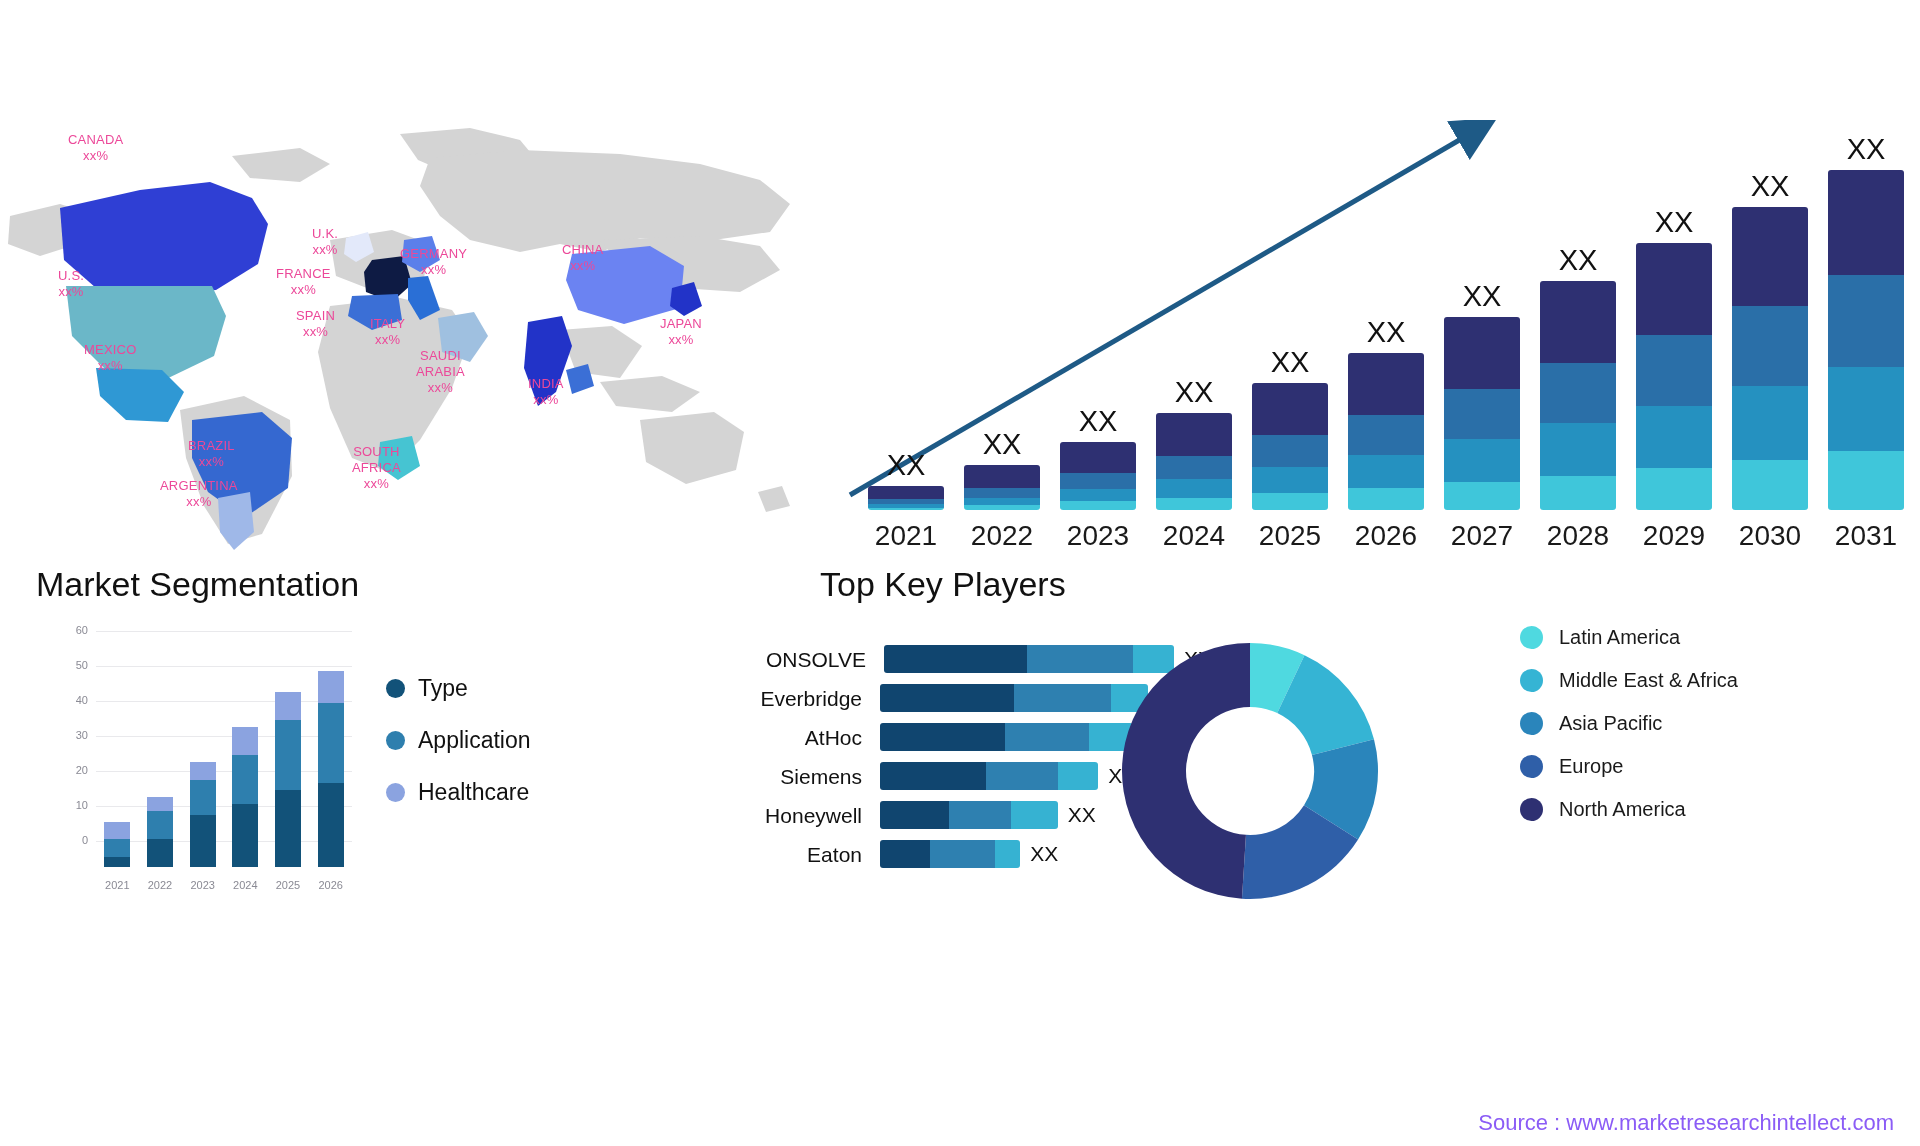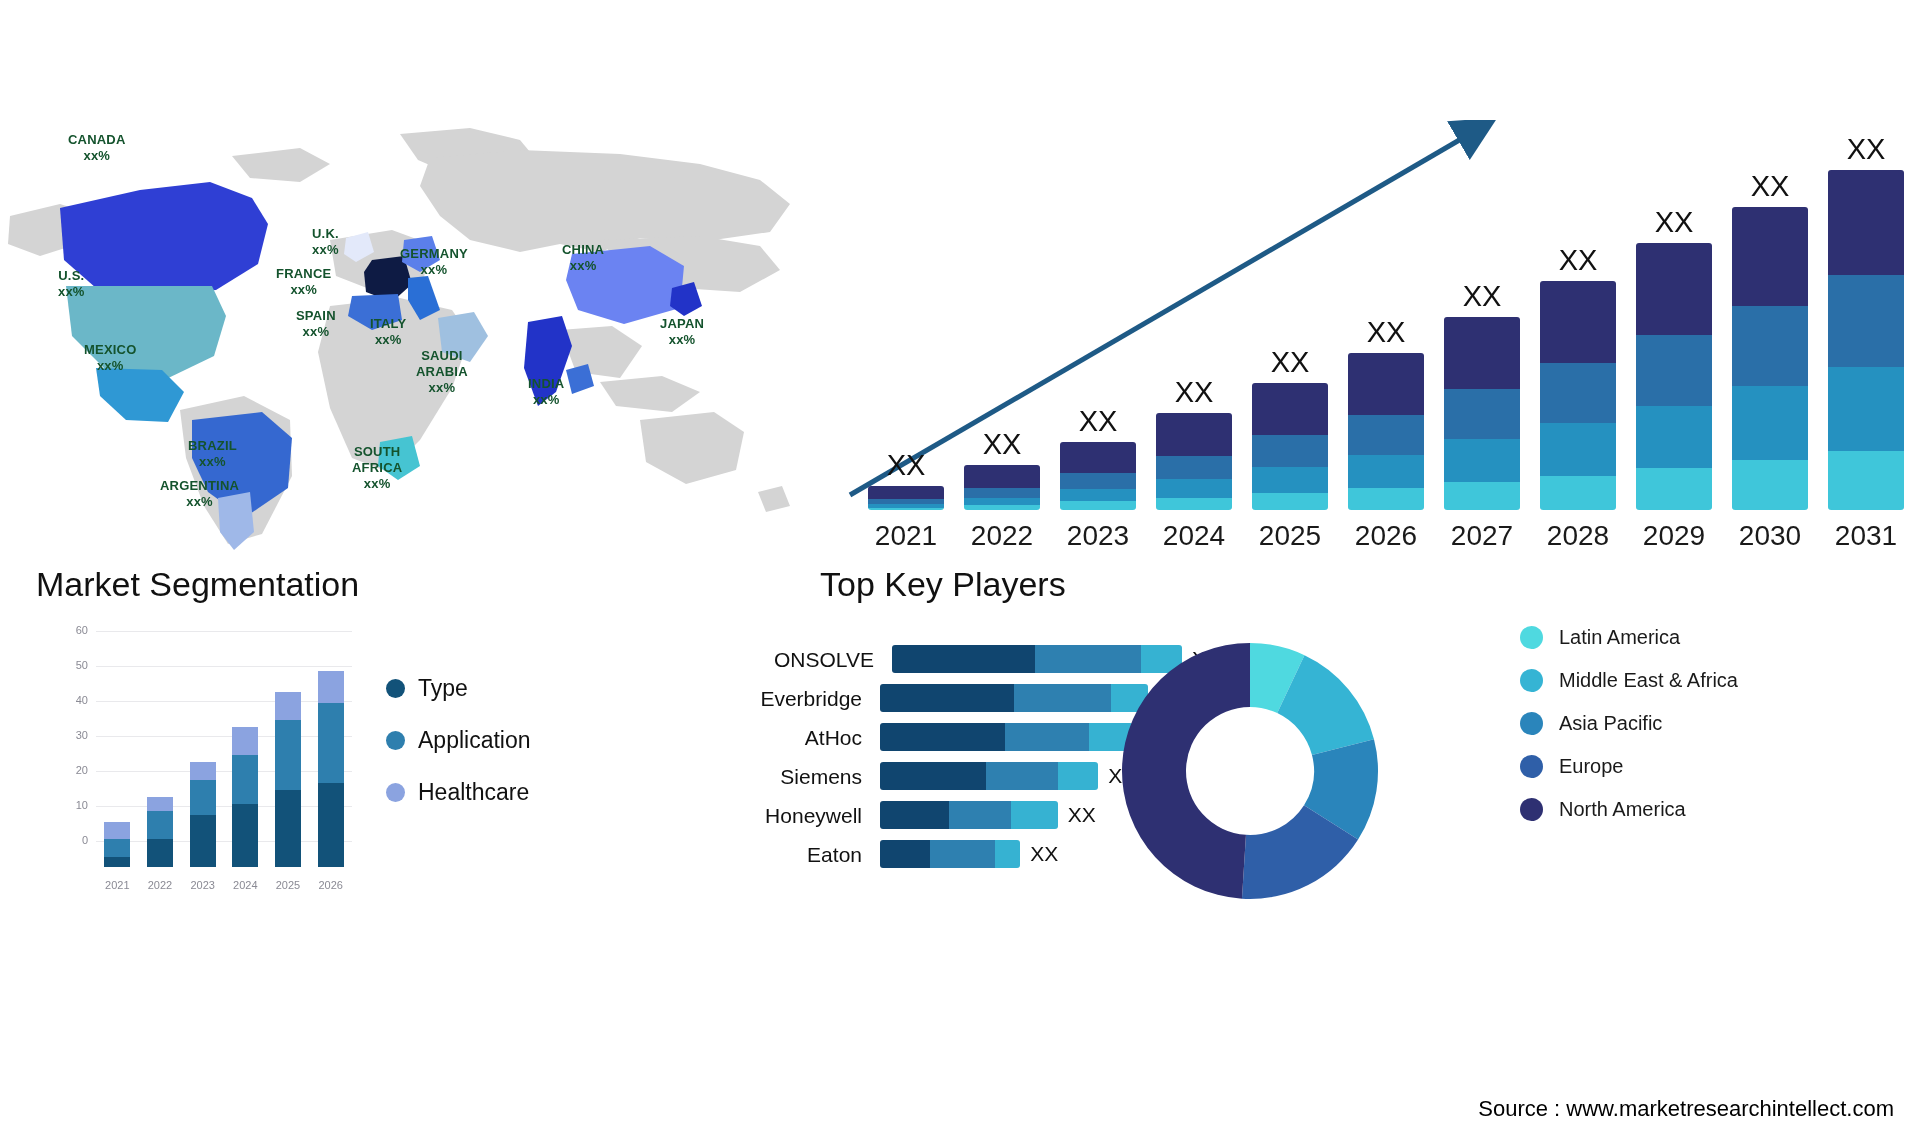--- a/index.html
+++ b/index.html
@@ -22,21 +22,21 @@
   #logo .mark{position:absolute;left:0;top:6px;width:104px;height:72px;}
   #logo .words{position:absolute;left:118px;top:0px;width:232px;}
   #logo .w1{font-size:26px;font-weight:bold;letter-spacing:3.5px;color:#1d3557;line-height:1.08;}
   #logo .w2{font-size:26px;font-weight:bold;letter-spacing:2.0px;color:#1d3557;line-height:1.08;}
   #logo .w3{font-size:25px;font-weight:400;letter-spacing:4.2px;color:#3b5c79;line-height:1.12;}
   #logo .rule{position:absolute;left:118px;top:82px;width:232px;height:3px;background:#1d3557;}
 
   
   #map-panel{position:absolute;left:0px;top:120px;width:820px;height:430px;}
   #map-svg{position:absolute;left:0;top:0;}
-  .map-lbl{position:absolute;color:#14532d;font-size:13px;font-weight:bold;
+  .map-lbl{position:absolute;color:#ec4899;font-size:13px;font-weight:normal;
            text-align:center;line-height:1.22;letter-spacing:.2px;white-space:nowrap;}
 
   
   #forecast{position:absolute;left:830px;top:120px;width:1090px;height:440px;}
   #fc-arrow{position:absolute;left:0;top:0;}
   #fc-bars{position:absolute;left:10px;top:20px;width:1080px;height:370px;}
   .fc-col{position:absolute;bottom:0;width:76px;}
   .fc-val{position:absolute;left:0;width:76px;text-align:center;font-size:29px;color:#111;}
   .fc-bar{position:absolute;bottom:0;left:0;width:76px;border-radius:3px;overflow:hidden;
           display:flex;flex-direction:column;}
@@ -75,21 +75,21 @@
   
   #regional{position:absolute;left:1150px;top:565px;width:760px;height:360px;}
   #regional-title{left:30px;top:0px;}
   #donut{position:absolute;left:-80px;top:58px;}
   #reg-legend{position:absolute;left:370px;top:60px;width:260px;}
   .reg-lg{display:flex;align-items:flex-start;margin-bottom:18px;}
   .reg-dot{width:23px;height:23px;border-radius:50%;margin-right:16px;flex:0 0 auto;margin-top:1px;}
   .reg-lg span{font-size:20px;color:#1a1a1a;line-height:1.25;}
 
   
-  #source{position:absolute;right:26px;bottom:24px;font-size:22px;color:#000000;
+  #source{position:absolute;right:26px;bottom:10px;font-size:22px;color:#8b5cf6;
           font-family:"Liberation Sans", sans-serif;}
 </style>
 </head>
 <body>
 
 <div id="header">
 
 </div>
 
 <div id="map-panel">
@@ -345,21 +345,21 @@
       <div class="seg-lg">
         <div class="seg-dot" style="background: rgb(139, 163, 224);"></div>
         <span>Healthcare</span>
       </div>
     </div>
 </div>
 
 <div id="players">
   <div class="sec-title" id="players-title">Top Key Players</div>
   <div id="pl-rows">
-      <div class="pl-row" style="top: 80px; left: 12px; width: 480px;">
+      <div class="pl-row" style="top: 80px; left: 4px; width: 480px;">
         <div class="pl-name" style="right: 278px;">ONSOLVE</div>
         <div class="pl-bar" style="left: 220px; width: 290px;">
           <div class="pl-seg" style="width: 49.4624%; background: rgb(16, 69, 111);"></div>
           <div class="pl-seg" style="width: 36.5591%; background: rgb(46, 128, 176);"></div>
           <div class="pl-seg" style="width: 13.9785%; background: rgb(54, 178, 210);"></div>
         </div>
         <div class="pl-val" style="left: 520px;">XX</div>
       </div>
       <div class="pl-row" style="top: 119px; left: 0px; width: 480px;">
         <div class="pl-name" style="right: 278px;">Everbridge</div>

